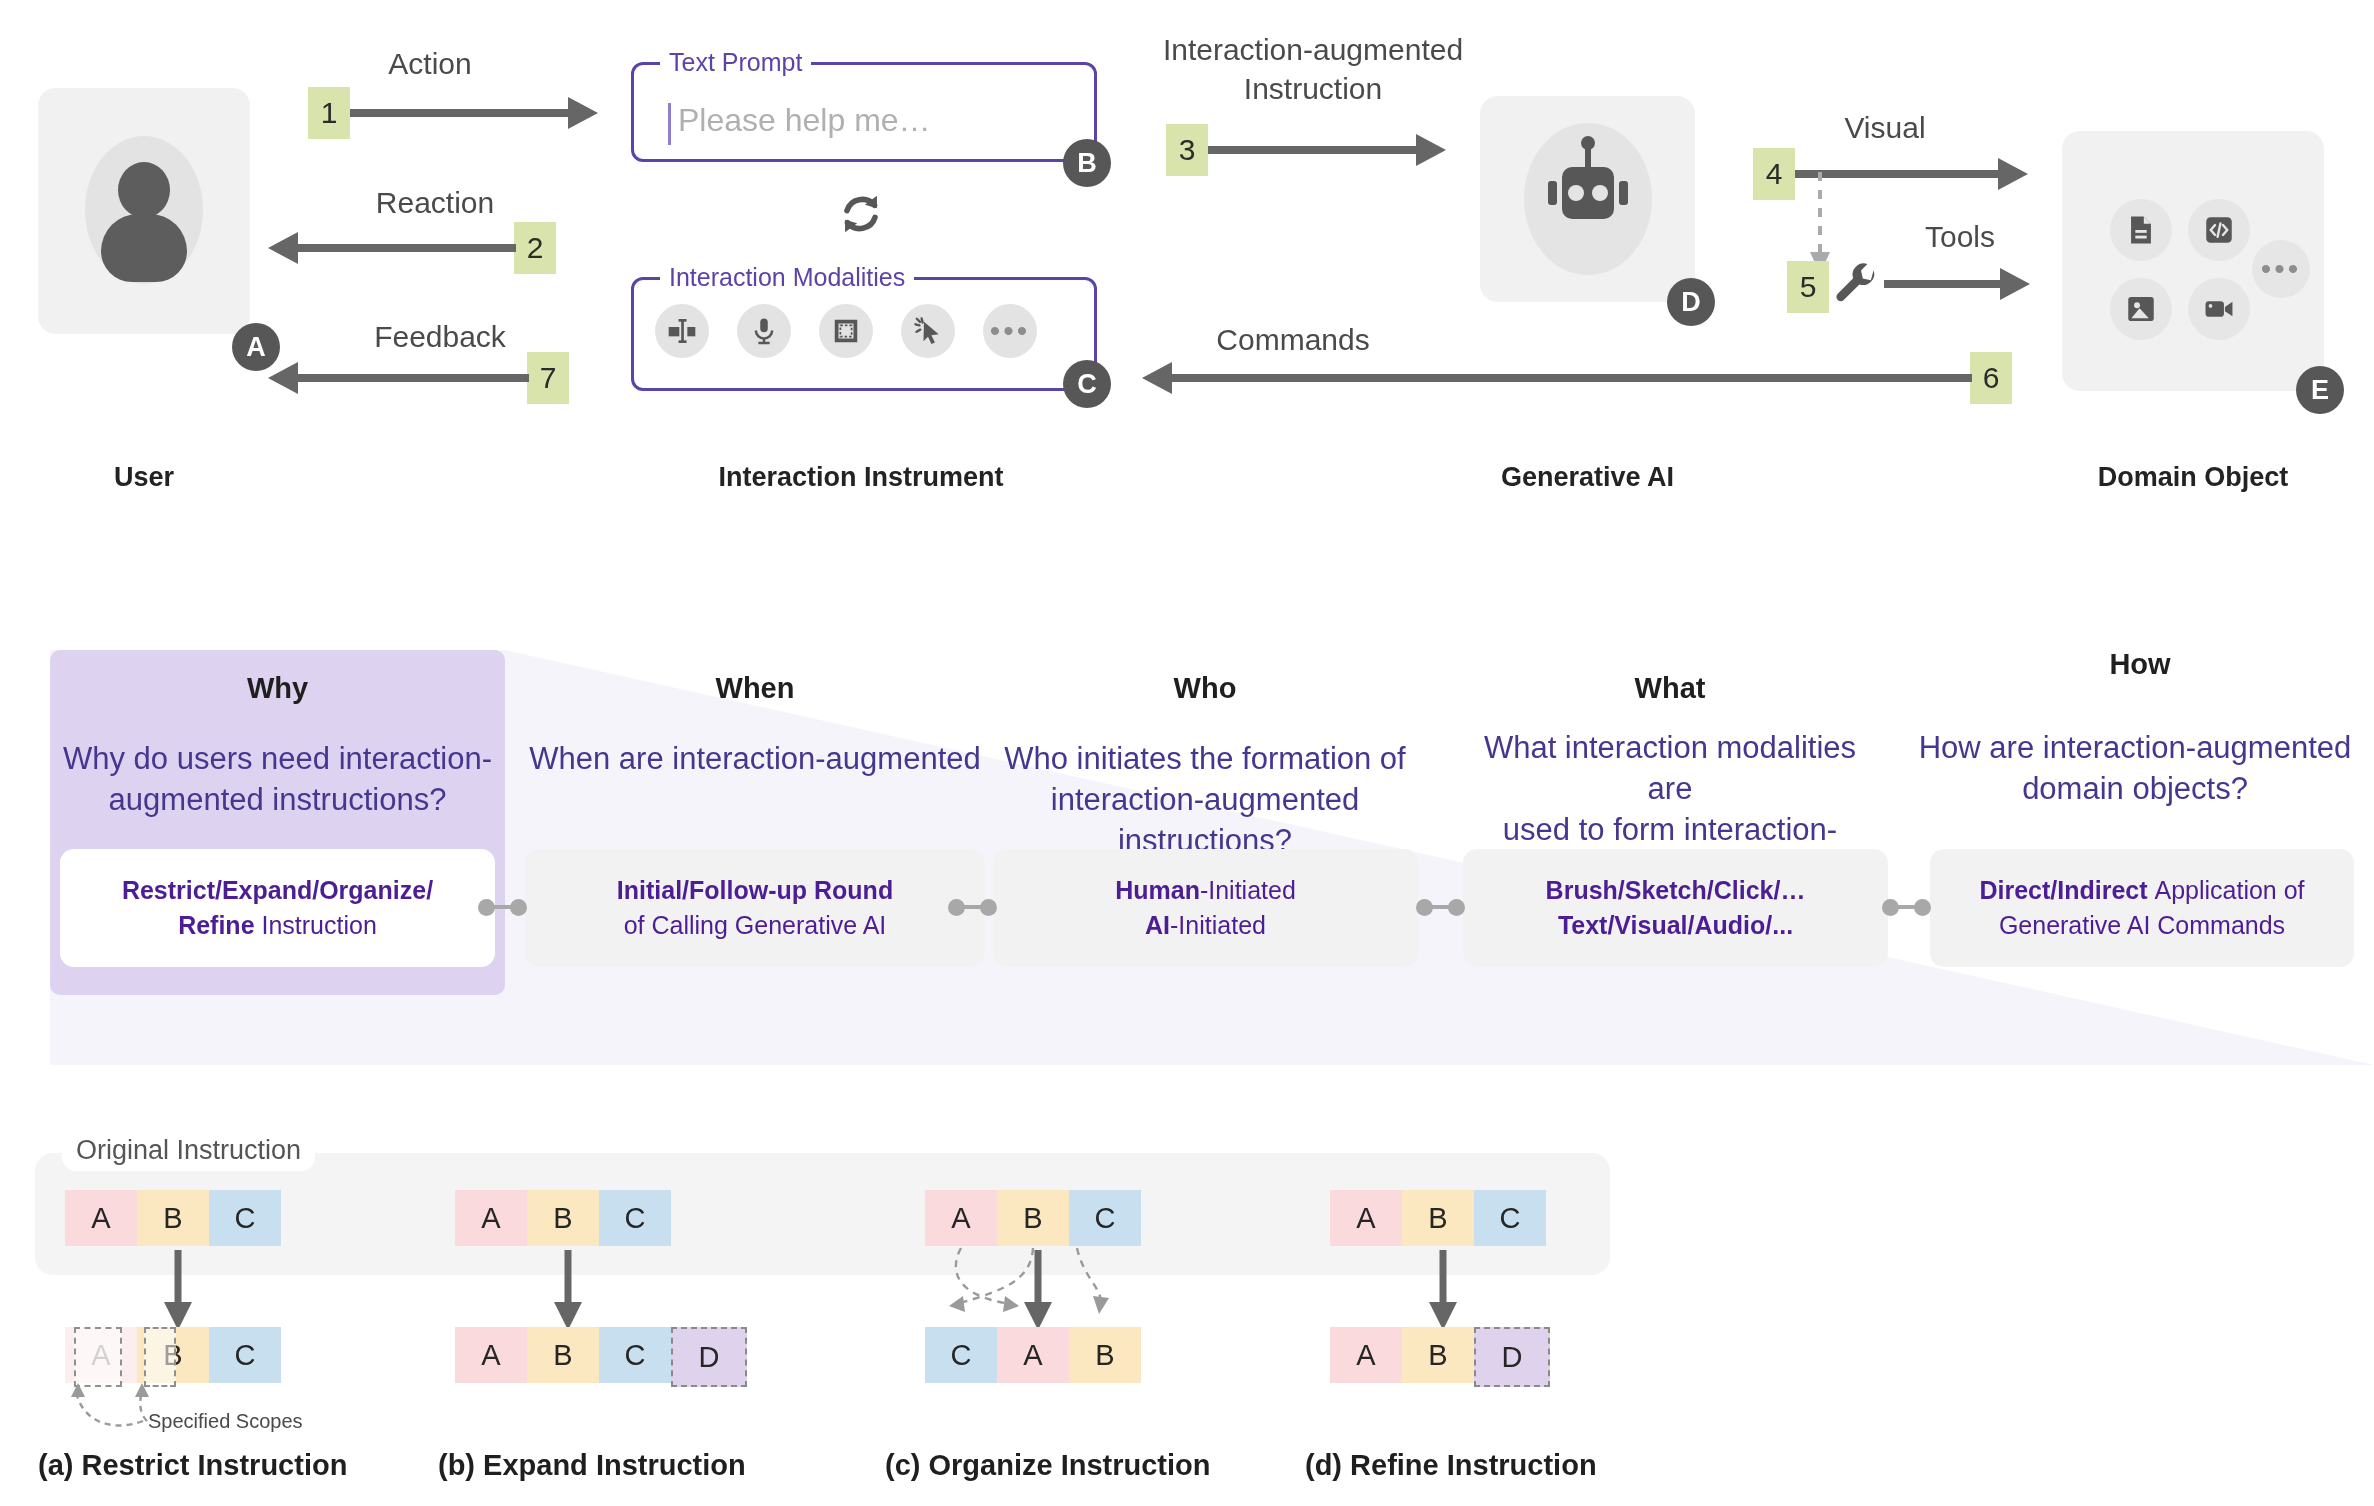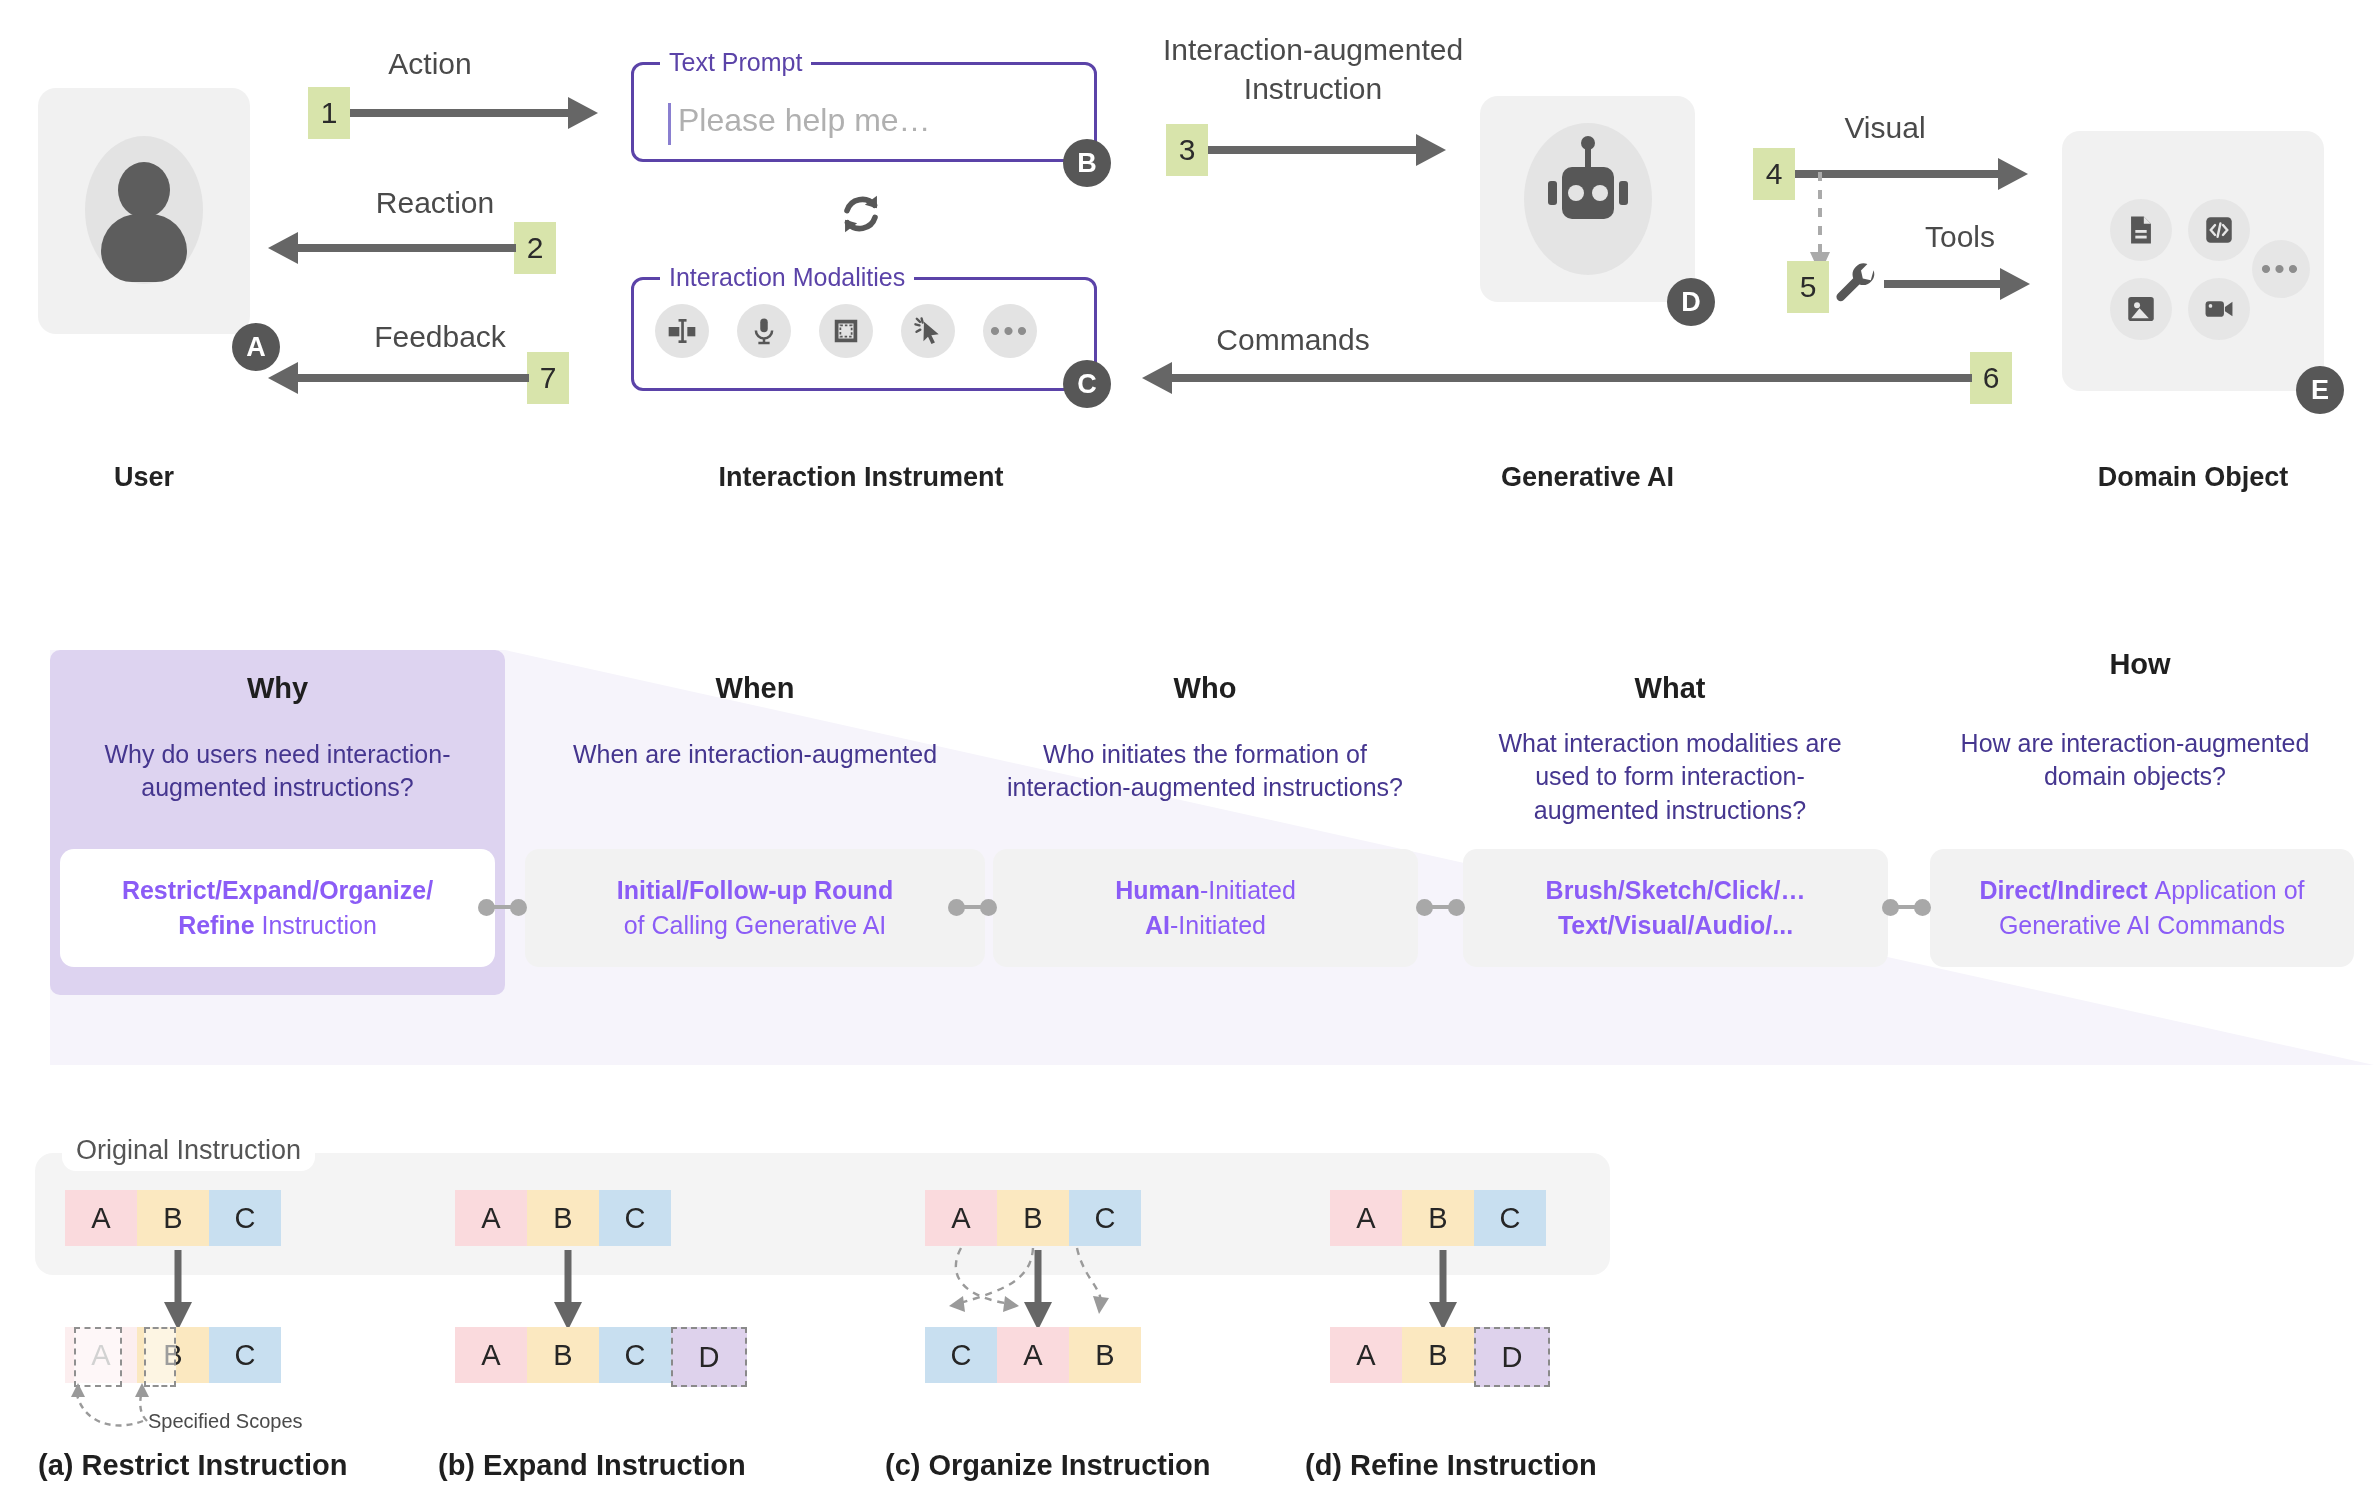--- a/index.html
+++ b/index.html
@@ -37,25 +37,25 @@
   .mod-circle{position:absolute;width:54px;height:54px;border-radius:50%;
               background:#e3e3e3;display:flex;align-items:center;justify-content:center;}
   .dots{letter-spacing:3px;color:#8d8d8d;font-size:30px;line-height:10px;}
 
   .obj-circle{position:absolute;width:62px;height:62px;border-radius:50%;
               background:#e6e6e6;display:flex;align-items:center;justify-content:center;}
 
   
   .col-head{position:absolute;font-weight:bold;font-size:29px;color:#1f1f1f;
             text-align:center;}
-  .col-q{position:absolute;font-size:25px;color:#45368f;text-align:center;
+  .col-q{position:absolute;font-size:31px;color:#45368f;text-align:center;
          line-height:1.33;}
   .col-ans{position:absolute;background:#f2f2f2;border-radius:14px;
            display:flex;flex-direction:column;align-items:center;
-           justify-content:center;font-size:25px;color:#8b5cf6;line-height:1.42;}
+           justify-content:center;font-size:25px;color:#4c1d95;line-height:1.42;}
   .col-ans.hl{background:#ffffff;}
   .why-panel{position:absolute;background:#ddd3f0;border-radius:10px;}
   .connector-dot{position:absolute;width:17px;height:17px;border-radius:50%;
                  background:#a8a8a8;}
   .connector-line{position:absolute;height:4px;background:#a8a8a8;}
 
   
   .orig-band{position:absolute;background:#f4f4f4;border-radius:18px;}
   .orig-tag{position:absolute;background:#ffffff;border-radius:14px;
             font-size:27px;color:#555;padding:5px 14px;}

